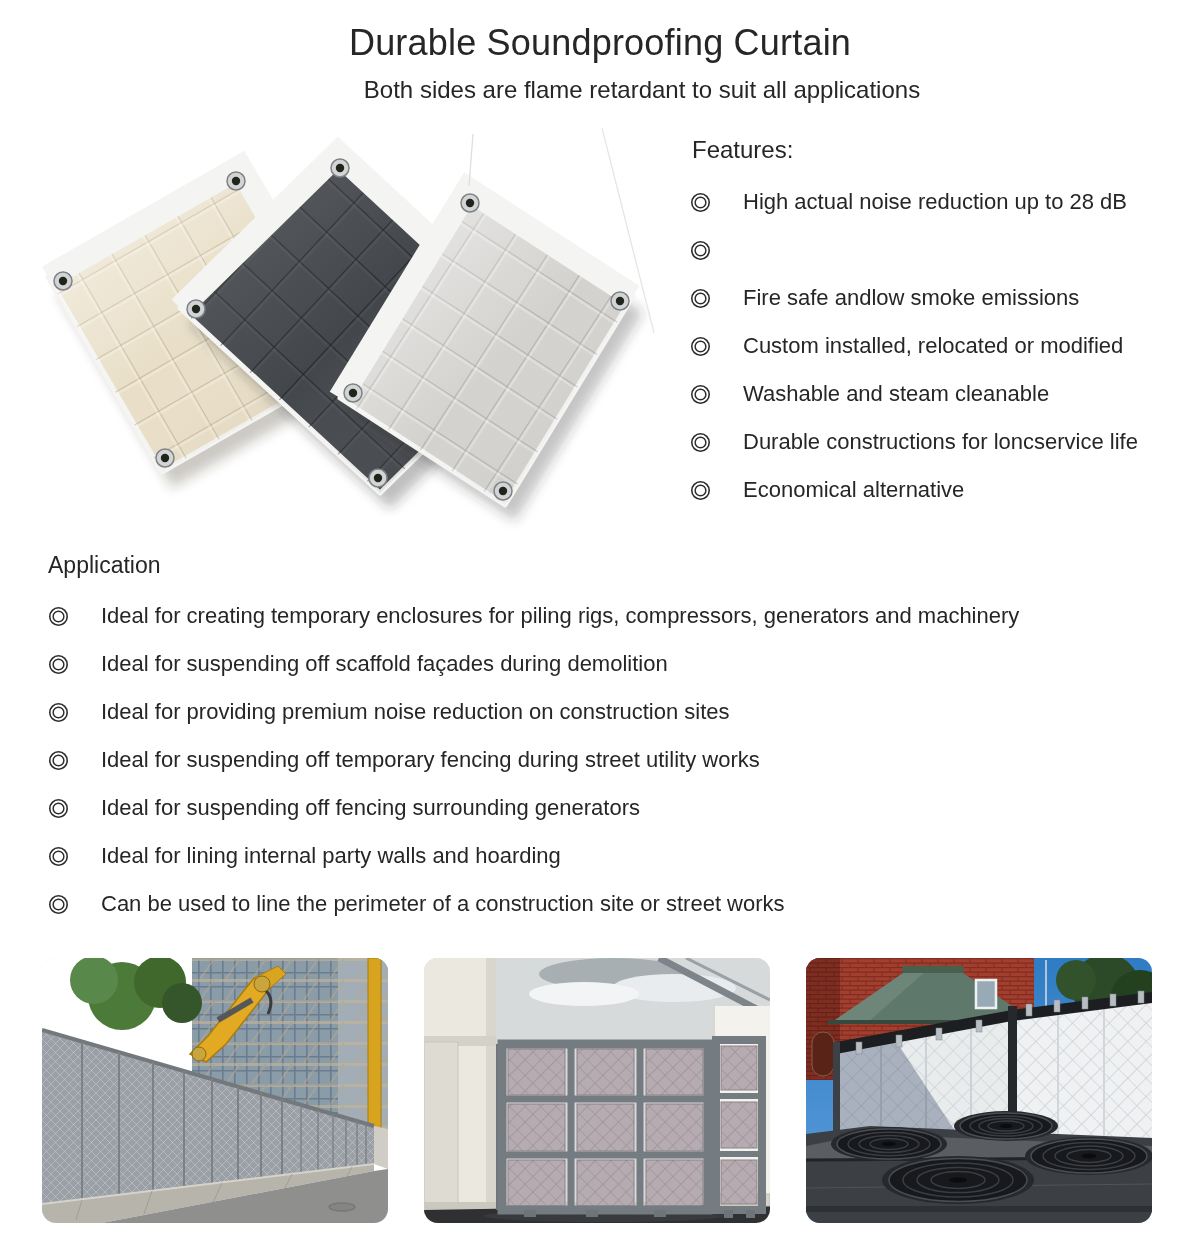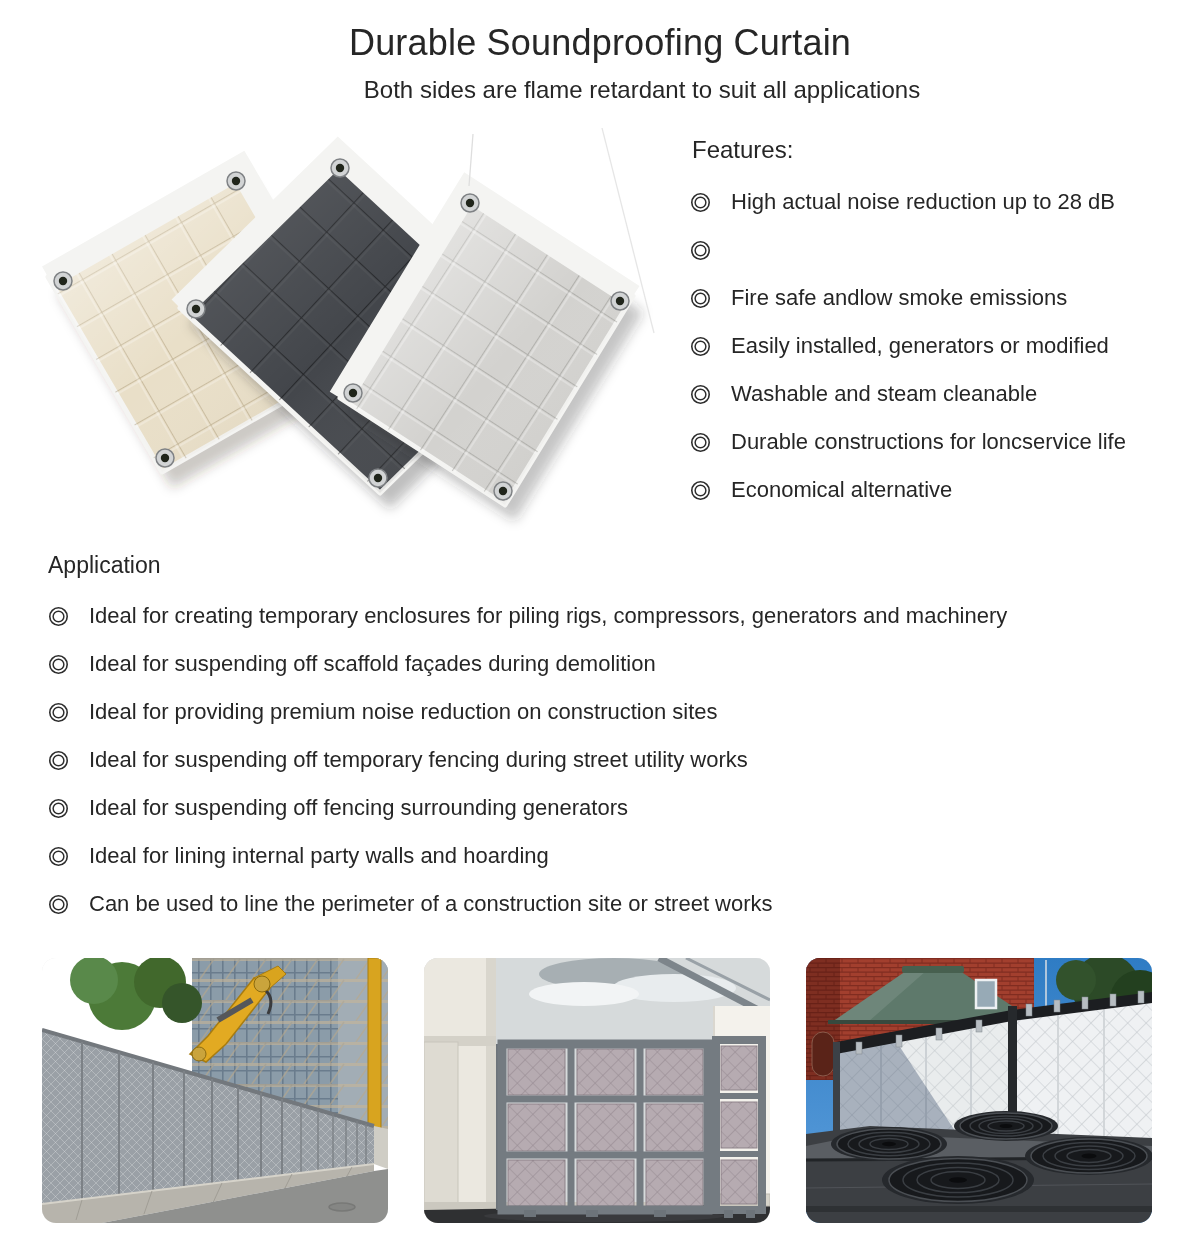--- a/index.html
+++ b/index.html
@@ -18,21 +18,21 @@
     font-size:24px;font-weight:400;margin:0;color:var(--text,#262626);padding-left:42px;
   }
   .hero{position:absolute;left:40px;top:128px;width:640px;height:404px;}
   .features{position:absolute;left:690px;top:136px;width:500px;}
   .features-heading{font-size:24px;margin:0 0 0 2px;font-weight:400;}
   .application{position:absolute;left:48px;top:552px;width:1120px;}
   .application-heading{font-size:23px;margin:0;font-weight:400;}
   ul.bullet-list{list-style:none;margin:14px 0 0 0;padding:0;}
   .features ul.bullet-list{margin-top:14px;}
   .application ul.bullet-list{margin-top:13px;}
-  ul.bullet-list li{display:flex;align-items:center;height:48px;gap:20px;}
+  ul.bullet-list li{display:flex;align-items:center;height:48px;gap:32px;}
   .bullet{width:21px;height:21px;flex:0 0 auto;}
   .bullet circle{fill:none;stroke:#2d2d2d;}
   .bullet .outer{stroke-width:1.5;}
   .bullet .inner{stroke-width:1.4;}
   .item-text{font-size:22px;white-space:nowrap;}
   .photos{position:absolute;left:42px;top:958px;display:flex;gap:36px;}
   .photo{width:346px;height:265px;border-radius:14px;overflow:hidden;background:#e8e8e8;}
   .photo svg{display:block;width:346px;height:265px;}
   
   .fill-beige{fill:var(--curtain_beige,#e9dfc8);}
@@ -148,21 +148,21 @@
           <circle class="outer" cx="10" cy="10" r="8.3"></circle>
           <circle class="inner" cx="10" cy="10" r="5.1"></circle>
         </svg>
       <span class="item-text">Fire safe andlow smoke emissions</span>
       </li>
     <li>
       <svg class="bullet" viewBox="0 0 20 20">
           <circle class="outer" cx="10" cy="10" r="8.3"></circle>
           <circle class="inner" cx="10" cy="10" r="5.1"></circle>
         </svg>
-      <span class="item-text">Easily installed, generators or modified</span>
+      <span class="item-text">Custom installed, relocated or modified</span>
       </li>
     <li>
       <svg class="bullet" viewBox="0 0 20 20">
           <circle class="outer" cx="10" cy="10" r="8.3"></circle>
           <circle class="inner" cx="10" cy="10" r="5.1"></circle>
         </svg>
       <span class="item-text">Washable and steam cleanable</span>
       </li>
     <li>
       <svg class="bullet" viewBox="0 0 20 20">

